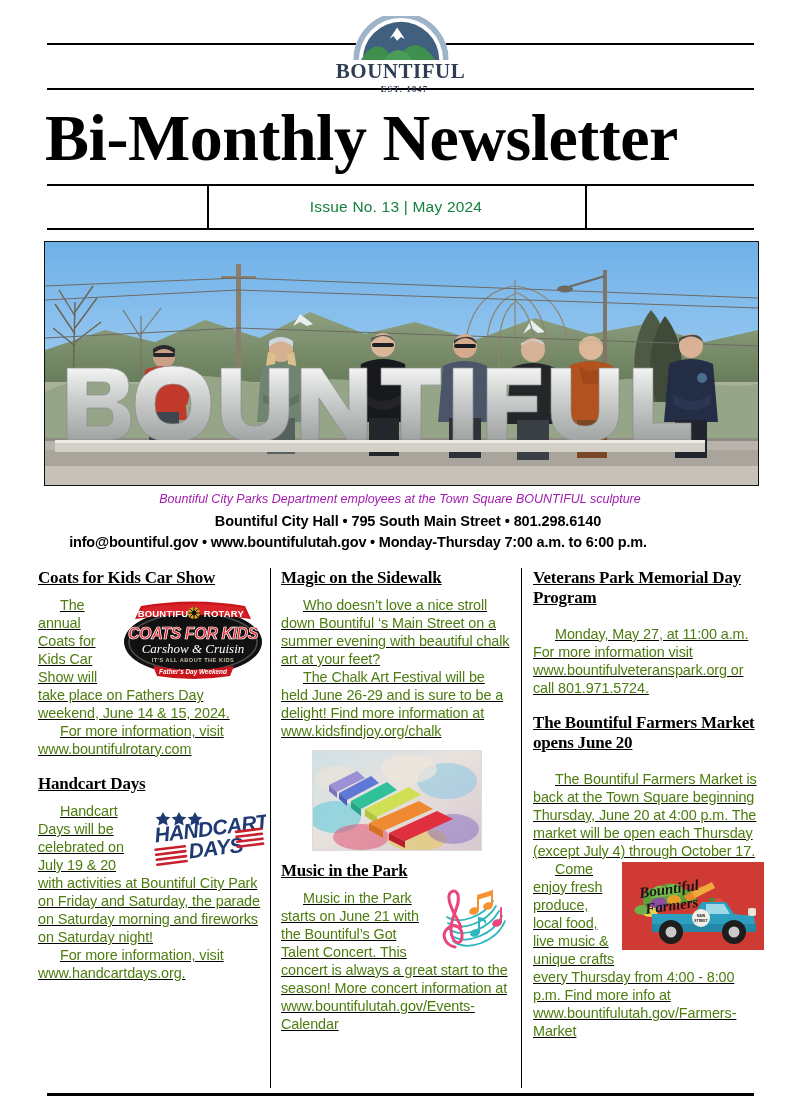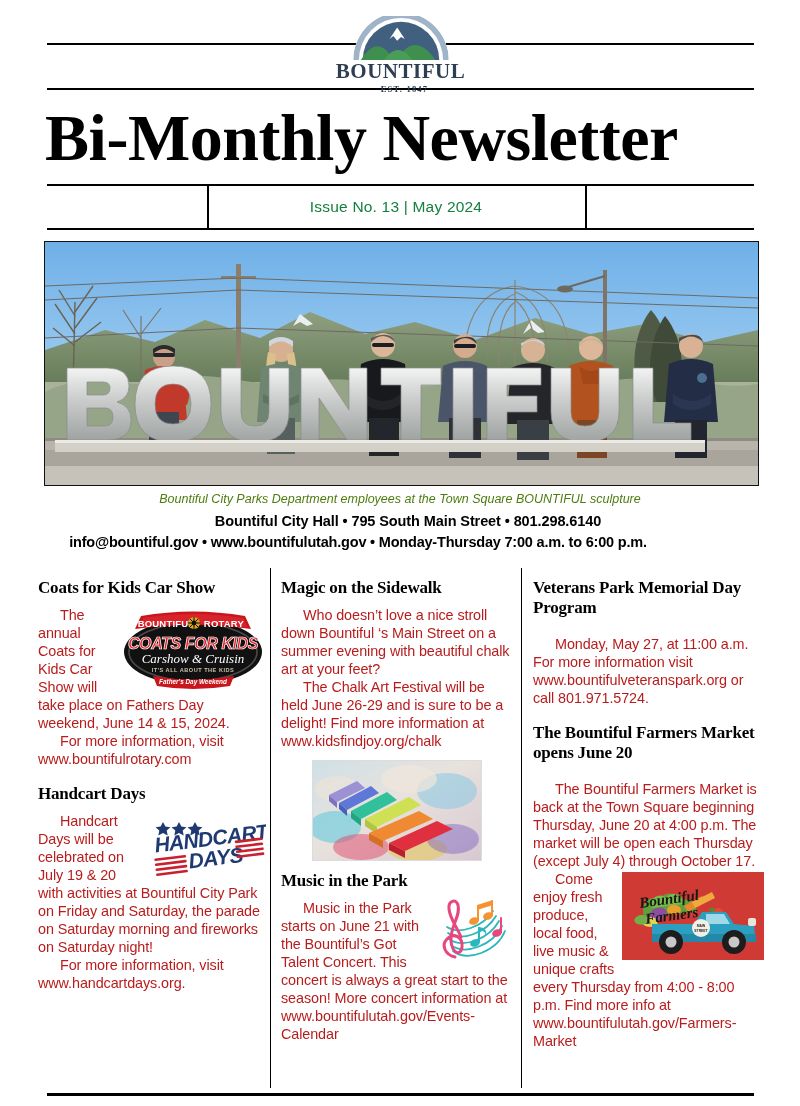--- a/index.html
+++ b/index.html
@@ -40,40 +40,40 @@
          display:flex;align-items:center;justify-content:center;
          font-size:15.5px;color:#15803d;letter-spacing:.2px;}
 
   
   .hero{position:absolute;left:44px;top:241px;width:713px;height:243px;
         border:1.5px solid #111;overflow:hidden;background:#8fc3ea;}
   .hero svg{display:block;width:100%;height:100%;}
 
   
   .caption{position:absolute;left:0;top:492px;width:800px;text-align:center;
-           font-style:italic;font-size:12.5px;color:#4d7c0f;}
+           font-style:italic;font-size:12.5px;color:#a21caf;}
   .addr1{position:absolute;left:8px;top:513px;width:800px;text-align:center;
          font-weight:bold;font-size:14.5px;color:#000;letter-spacing:-.1px;}
   .addr2{position:absolute;left:0;top:534px;width:716px;text-align:center;
          font-weight:bold;font-size:14.5px;color:#000;letter-spacing:-.2px;}
 
   
   .cols{position:absolute;left:38px;top:568px;width:726px;height:520px;}
-  .col{position:absolute;top:10px;height:520px;}
+  .col{position:absolute;top:0;height:520px;text-decoration:underline;}
   .col1{left:0;width:228px;}
   .col2{left:243px;width:232px;}
   .col3{left:495px;width:231px;}
   .coldiv{position:absolute;top:568px;width:1.4px;height:520px;background:#000;}
   .coldiv1{left:270px;}
   .coldiv2{left:521px;}
 
   h2.sec{font-family:"Liberation Serif", serif;font-weight:bold;
          font-size:17px;line-height:20px;margin:0 0 8px 0;color:#000;
          letter-spacing:-.2px;}
-  p.body{margin:0;font-size:14.4px;line-height:18px;color:#b91c1c;
+  p.body{margin:0;font-size:14.4px;line-height:18px;color:#4d7c0f;
          text-indent:22px;letter-spacing:-.1px;}
   p.body.cont{text-indent:22px;}
 
   
   .img-rotary{float:right;width:145px;height:82px;margin:2px 0 2px 4px;}
   .img-handcart{float:right;width:115px;height:62px;margin:2px 0 2px 6px;}
   .img-chalk{display:block;width:168px;height:99px;margin:10px auto 10px auto;
              border:1px solid #dcdcdc;}
   .img-music{float:right;width:82px;height:70px;margin:-6px 0 0 4px;}
   .img-market{float:right;width:142px;height:88px;margin:2px 0 2px 5px;}

